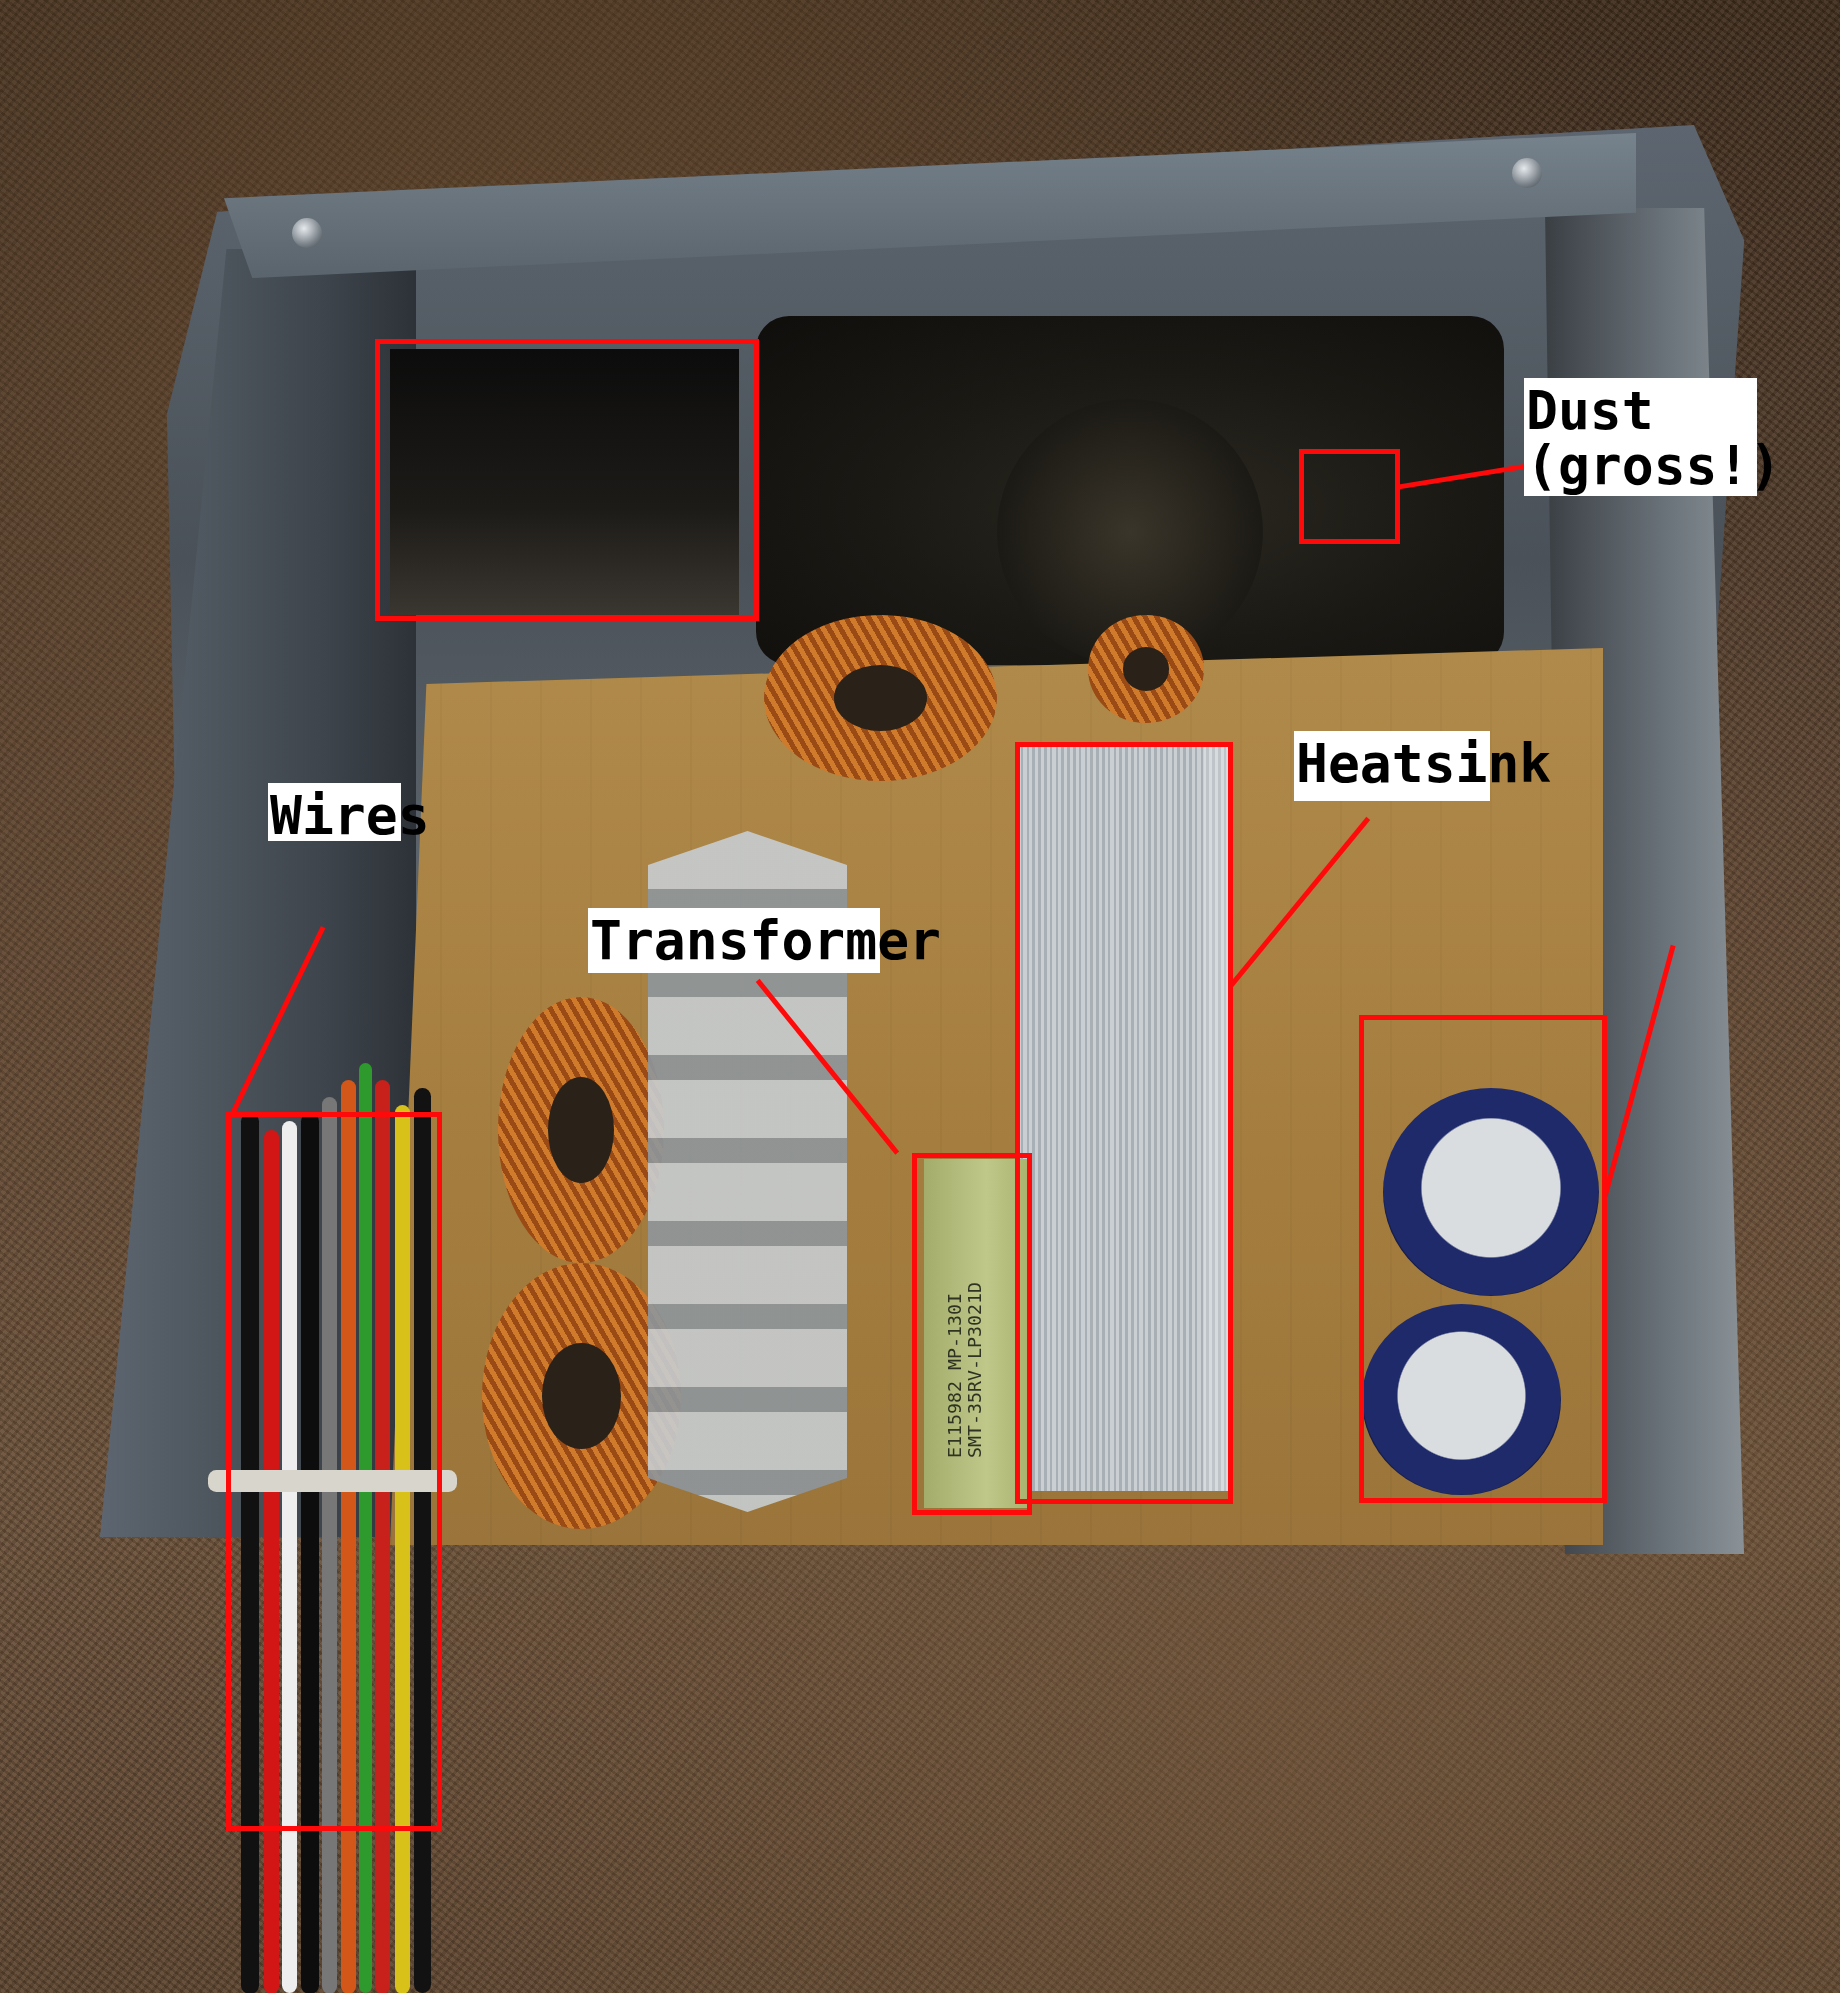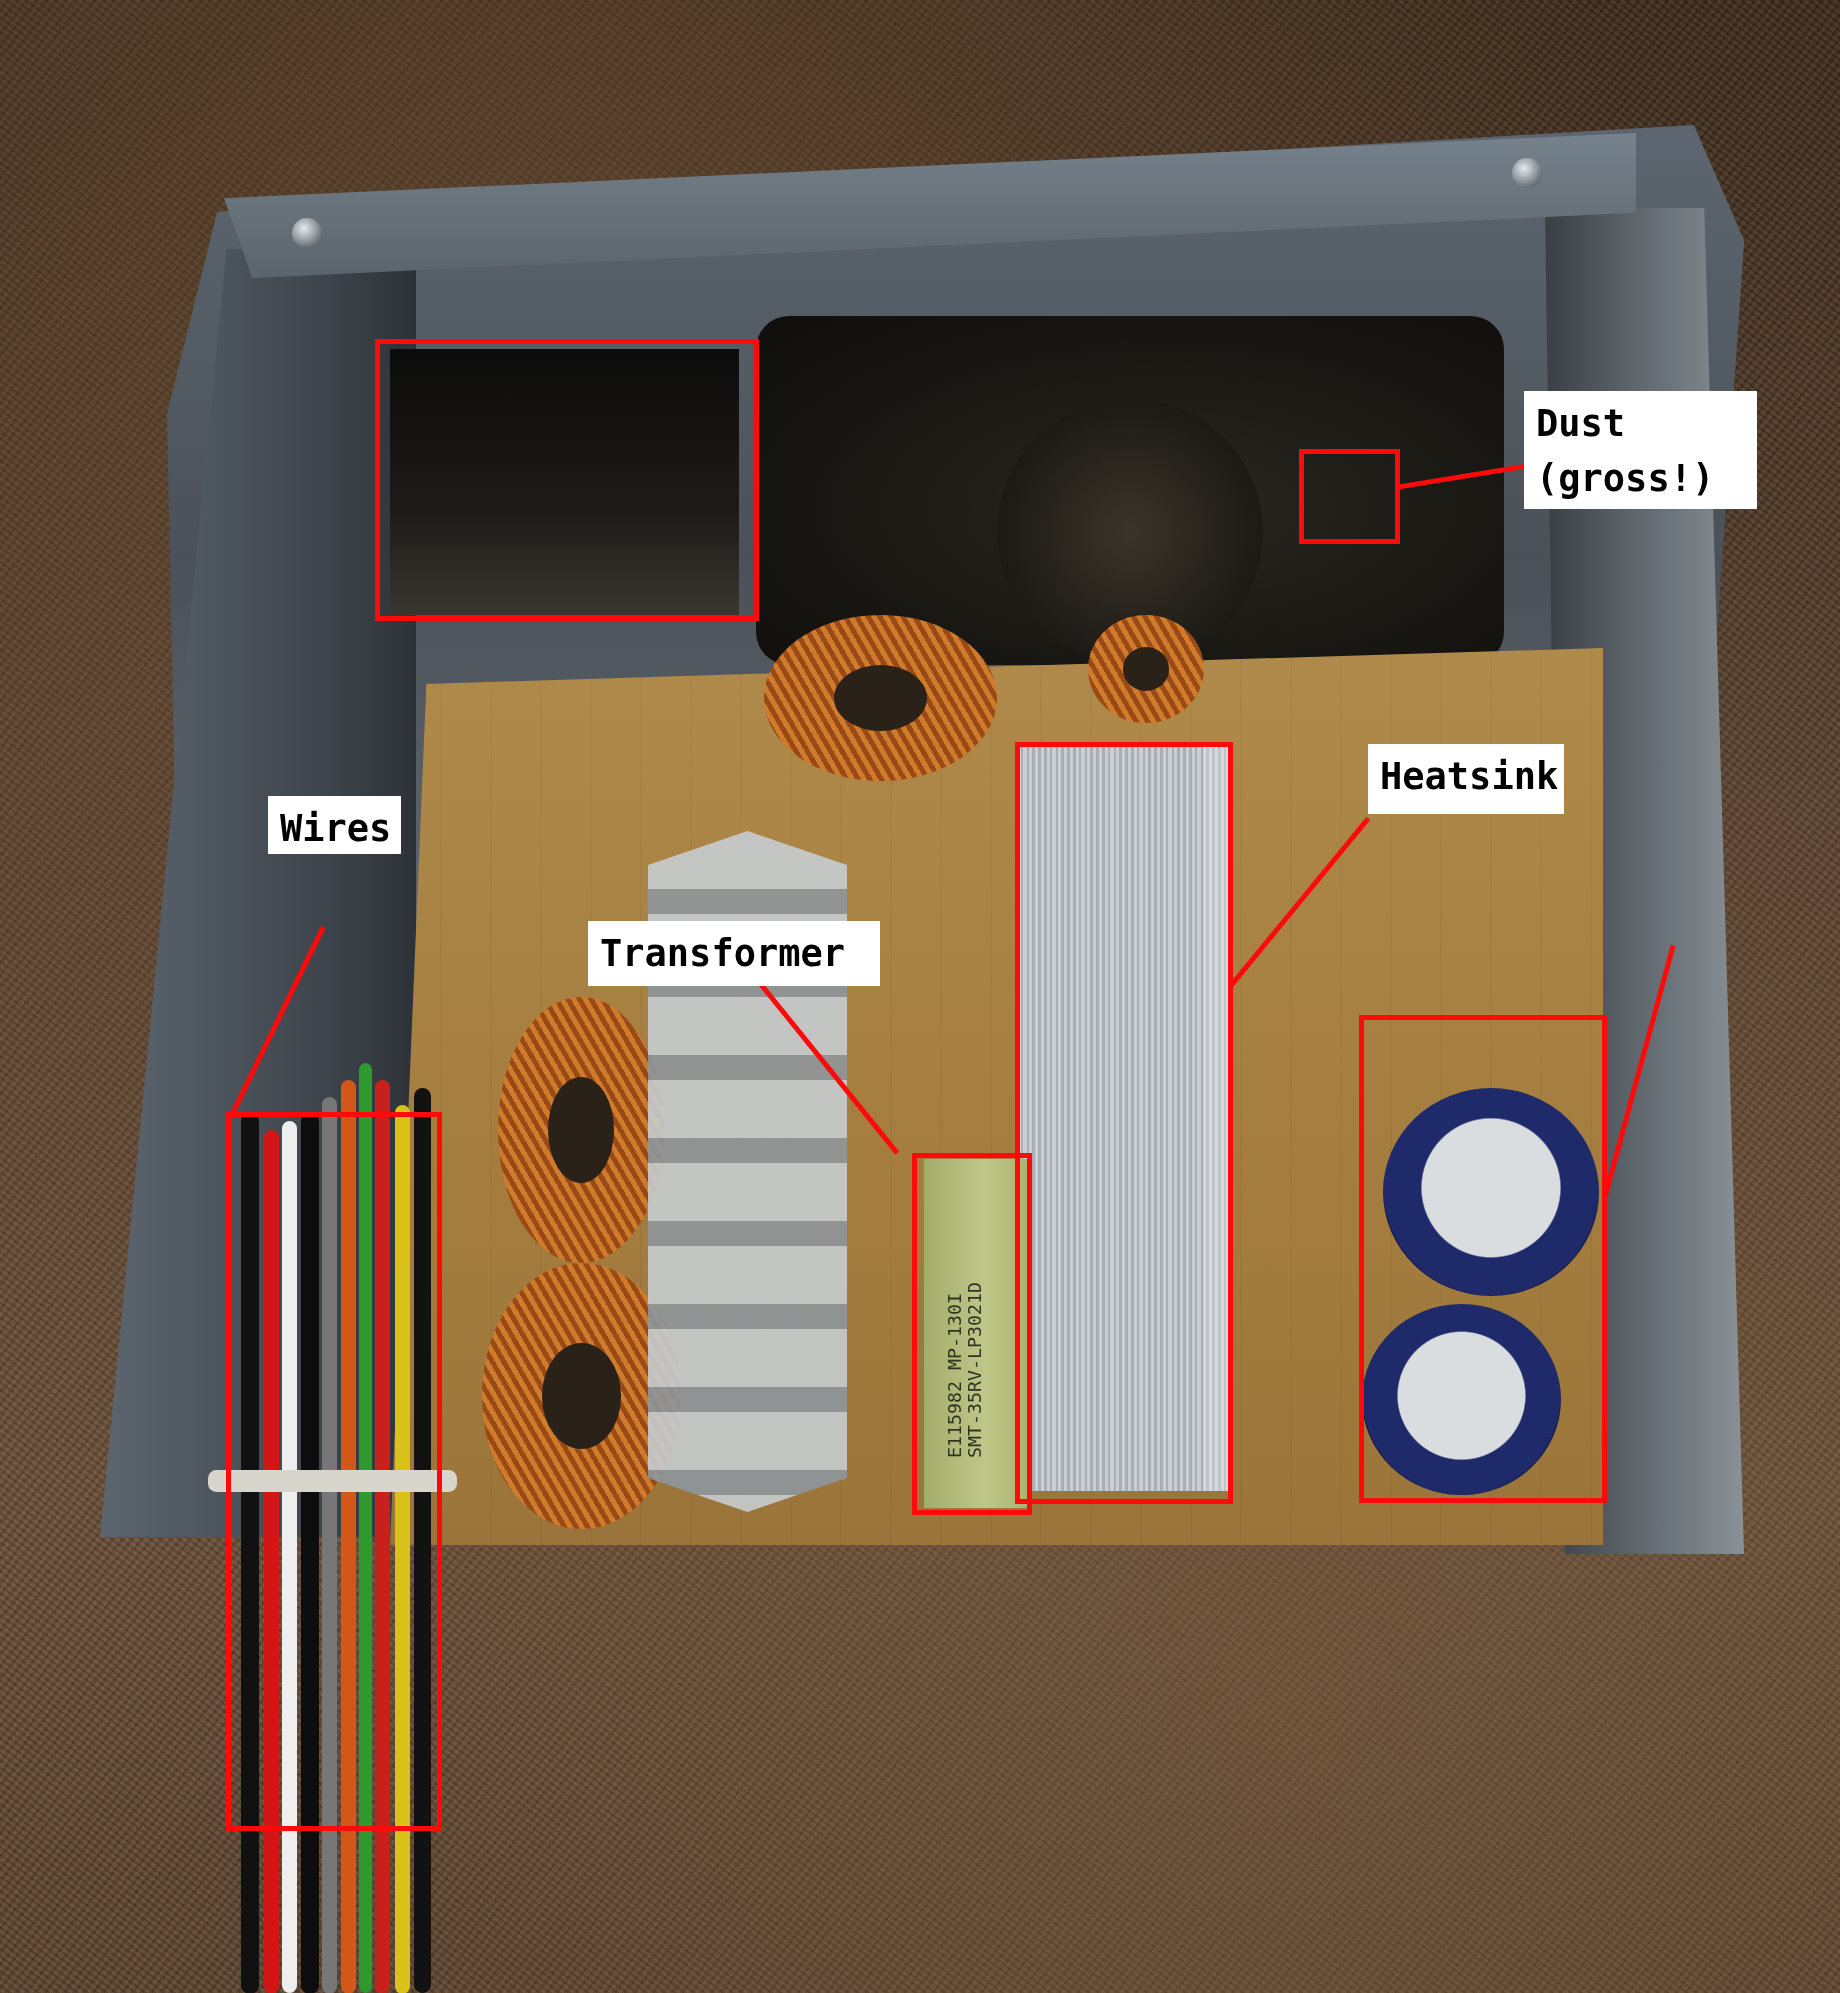--- a/index.html
+++ b/index.html
@@ -80,23 +80,22 @@
     .toroid::after { content: ""; position: absolute; left: 30%; top: 30%; width: 40%; height: 40%;
       border-radius: 50%; background: #2a2118; }
     .cap-big { position: absolute; border-radius: 50%;
       background: radial-gradient(circle at 50% 48%, #d9dde0 0 45%, #1f2a6a 46% 70%, #151b45 71%); }
     .wire { position: absolute; border-radius: 8.3px; }
     
     .anno-box { position: absolute; border: 5px solid #ff0a0a; box-sizing: border-box; }
     .label {
       position: absolute; background: #ffffff; color: #000000;
       font-family: "DejaVu Sans Mono", monospace; font-weight: bold;
-      font-size: 37px; line-height: 55px; padding: 5px 12px; box-sizing: border-box;
+      font-size: 53px; line-height: 55px; padding: 5px 2px; box-sizing: border-box;
       white-space: pre;
-      margin-top: 13px;
     }
     svg.lines { position: absolute; left: 0; top: 0; width: 1841px; height: 1994px; pointer-events: none; }
   </style>
 </head>
 <body>
 
 <div class="stage">
 
   <div class="chassis"></div>
   <div class="left-wall"></div>
@@ -144,17 +143,17 @@
 
   <div class="anno-box" style="left:375px;top:339px;width:384px;height:282px;"></div>
   <div class="anno-box" style="left:1299px;top:449px;width:101px;height:95px;"></div>
   <div class="anno-box" style="left:1015px;top:742px;width:218px;height:762px;"></div>
   <div class="anno-box" style="left:1359px;top:1015px;width:248px;height:488px;"></div>
   <div class="anno-box" style="left:912px;top:1153px;width:120px;height:362px;"></div>
   <div class="anno-box" style="left:226px;top:1112px;width:216px;height:719px;"></div>
 
   <div class="label" style="left:1524px;top:378px;width:233px;height:118px;"><span>Dust</span>
 <span>(gross!)</span></div>
-  <div class="label" style="left:1368px;top:731px;width:196px;height:70px;"><span>Heatsink</span></div>
+  <div class="label" style="left:1294px;top:731px;width:196px;height:70px;"><span>Heatsink</span></div>
   <div class="label" style="left:588px;top:908px;width:292px;height:65px;"><span>Transformer</span></div>
   <div class="label" style="left:268px;top:783px;width:133px;height:58px;"><span>Wires</span></div>
 </div>
 
 
 </body></html>

